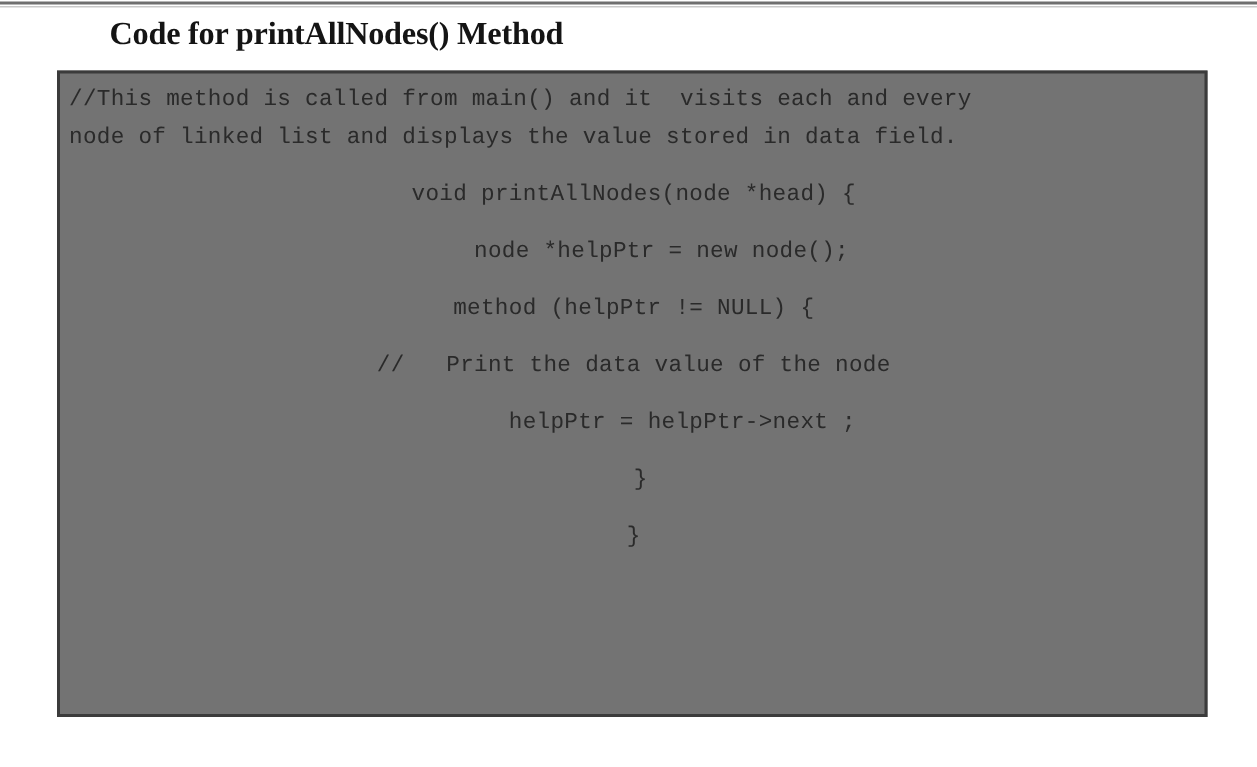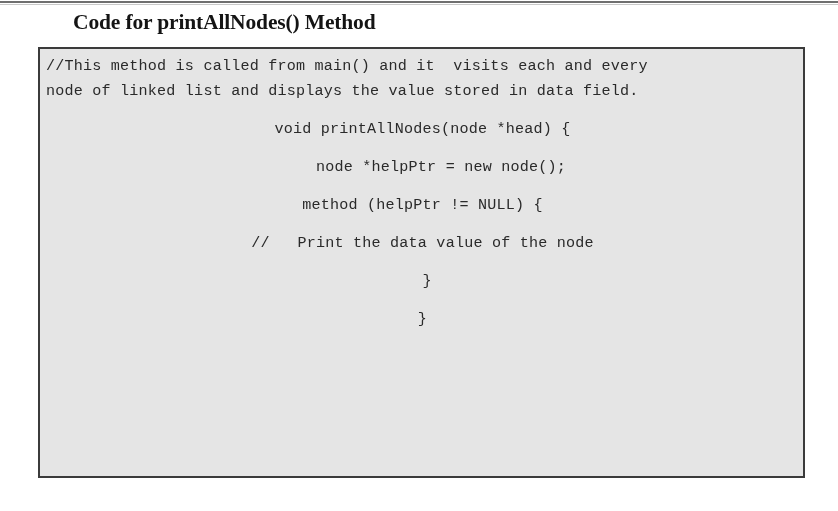--- a/index.html
+++ b/index.html
@@ -65,21 +65,21 @@
 
   
   .code-box {
     position: absolute;
     left: 38px;
     top: 47px;
     width: 767px;
     height: 431px;
     box-sizing: border-box;
     border: 2px solid #3b3b3b;
-    background: #e5e5e5;
+    background: #737373;
   }
 
   .code-inner {
     position: absolute;
     left: 6px;
     top: 5px;
     right: 4px;
     bottom: 2px;
   }
 
@@ -119,20 +119,21 @@
 
       <div class="code-line gap-top">    node *helpPtr = new node();</div>
 
 
       <div class="code-line gap-top">method (helpPtr != NULL) {</div>
 
       <div class="code-line gap-top">//   Print the data value of the node</div>
 
 
 
+      <div class="code-line gap-top">       helpPtr = helpPtr-&gt;next ;</div>
 
       <div class="code-line gap-top"> }</div>
 
       <div class="code-line gap-top">}</div>
 
     </div>
   </div>
 
 </div>
 

